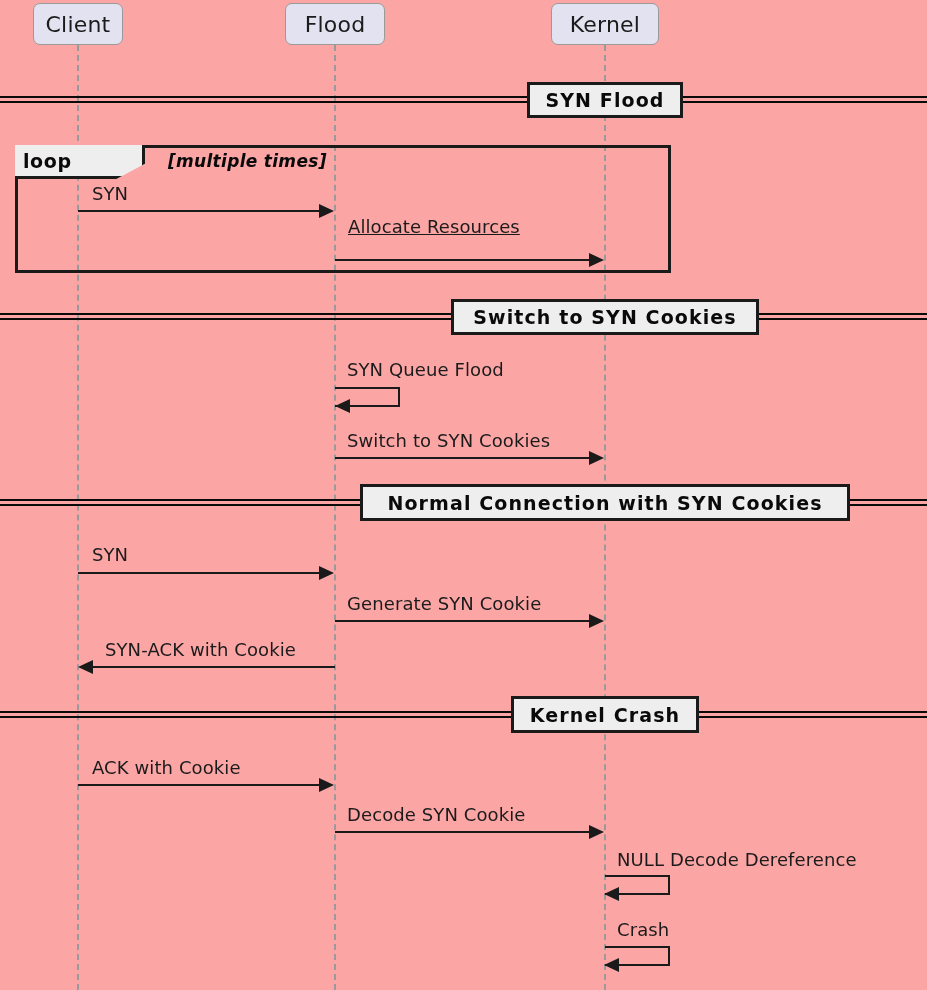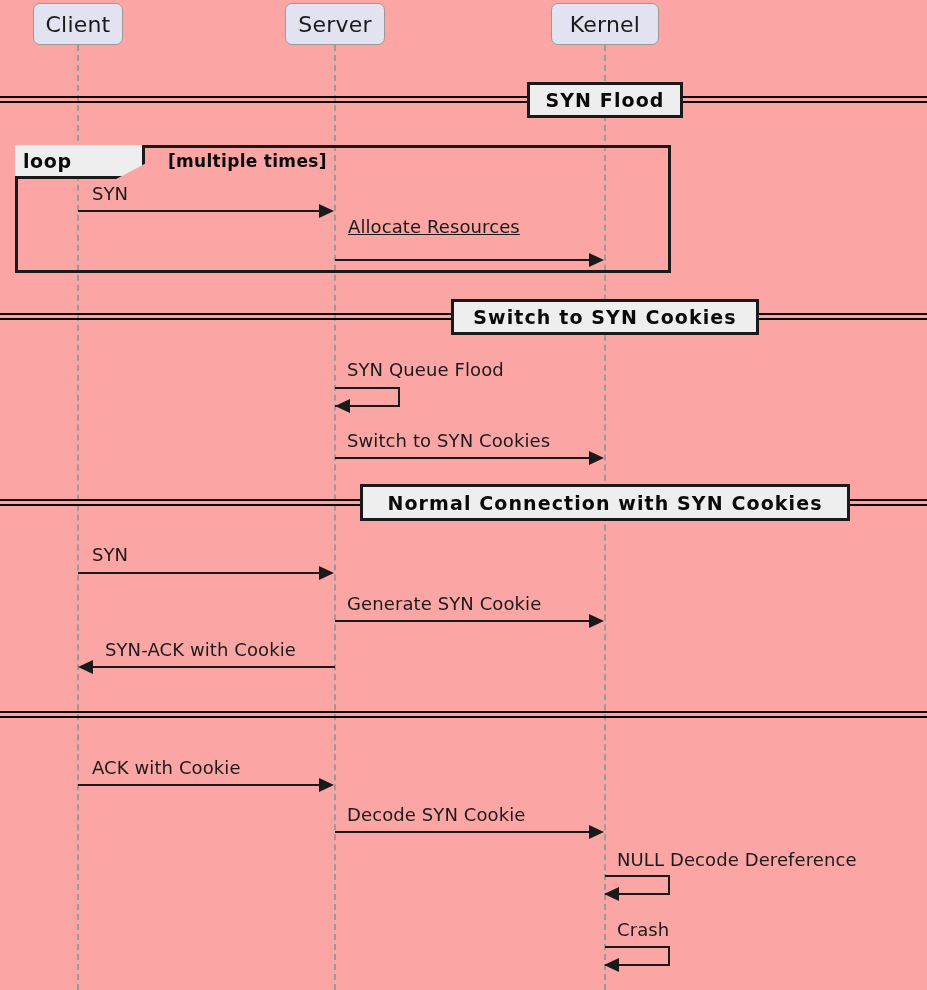--- a/index.html
+++ b/index.html
@@ -88,20 +88,21 @@
     border-bottom: 3px solid #1A1A1A;
     clip-path: polygon(0 0, 100% 0, 100% 55%, 78% 100%, 0 100%);
   }
   .frame-cond {
     position: absolute;
     font-size: 17px;
     font-weight: bold;
     color: #0A0A0A;
     letter-spacing: .3px;
     white-space: nowrap;
+    font-style: italic;
   }
 
   
   .msg-line {
     position: absolute;
     height: 0;
     border-top: 2px solid #1A1A1A;
   }
   .msg-label {
     position: absolute;
@@ -141,21 +142,21 @@
 <div id="diagram">
 
   <div class="lifeline" style="left:77px; top:45px; height:945px;"></div>
   <div class="lifeline" style="left:334px; top:45px; height:945px;"></div>
   <div class="lifeline" style="left:604px; top:45px; height:945px;"></div>
 
   <div class="participant" style="left:33px; top:3px; width:90px; height:42px;">
     <span>Client</span>
   </div>
   <div class="participant" style="left:285px; top:3px; width:100px; height:42px;">
-    <span>Server</span>
+    <span>Flood</span>
   </div>
   <div class="participant" style="left:551px; top:3px; width:108px; height:42px;">
     <span>Kernel</span>
   </div>
 
   <div class="divider-lines" style="top:96px;"></div>
   <div class="divider-box" style="left:527px; top:82px; width:156px; height:36px;">
     <span>SYN Flood</span>
   </div>
 
@@ -197,20 +198,23 @@
 
   <div class="msg-label" style="left:347px; top:593px;">Generate SYN Cookie</div>
   <div class="msg-line" style="left:335px; top:620px; width:255px;"></div>
   <div class="arrow-head arrow-right" style="left:589px; top:614px;"></div>
 
   <div class="msg-label" style="left:105px; top:639px;">SYN-ACK with Cookie</div>
   <div class="msg-line" style="left:93px; top:666px; width:242px;"></div>
   <div class="arrow-head arrow-left" style="left:78px; top:660px;"></div>
 
   <div class="divider-lines" style="top:711px;"></div>
+  <div class="divider-box" style="left:511px; top:696px; width:188px; height:37px;">
+    <span>Kernel Crash</span>
+  </div>
 
   <div class="msg-label" style="left:92px; top:757px;">ACK with Cookie</div>
   <div class="msg-line" style="left:78px; top:784px; width:242px;"></div>
   <div class="arrow-head arrow-right" style="left:319px; top:778px;"></div>
 
   <div class="msg-label" style="left:347px; top:804px;">Decode SYN Cookie</div>
   <div class="msg-line" style="left:335px; top:831px; width:255px;"></div>
   <div class="arrow-head arrow-right" style="left:589px; top:825px;"></div>
 
   <div class="msg-label" style="left:617px; top:849px;">NULL Decode Dereference</div>

